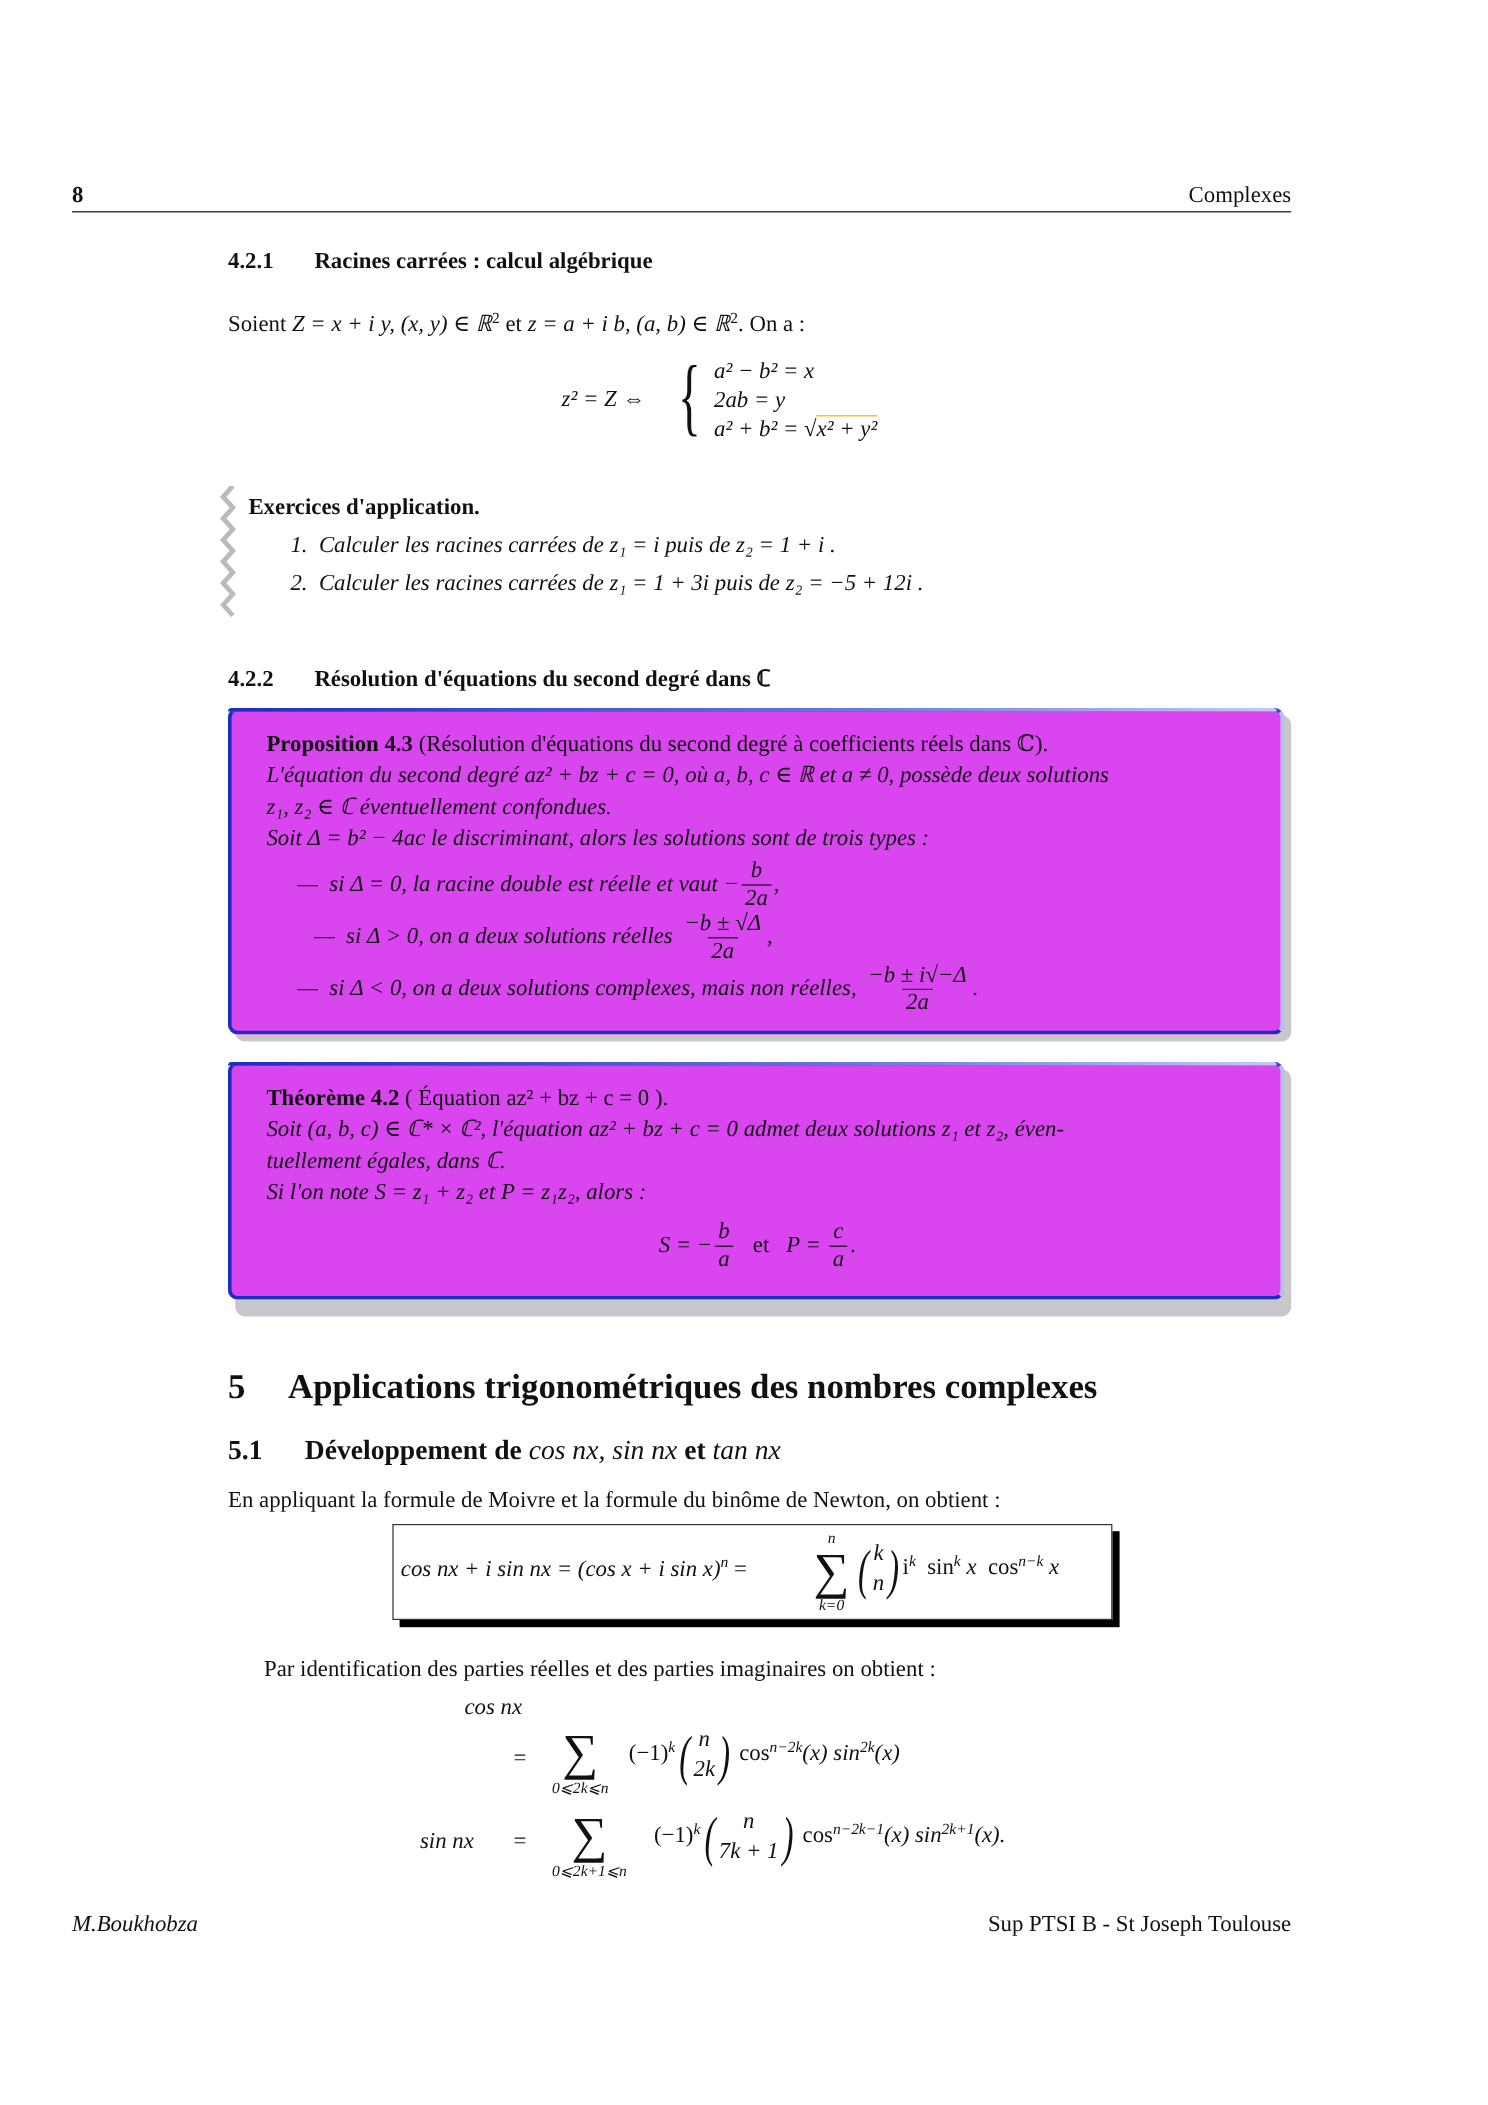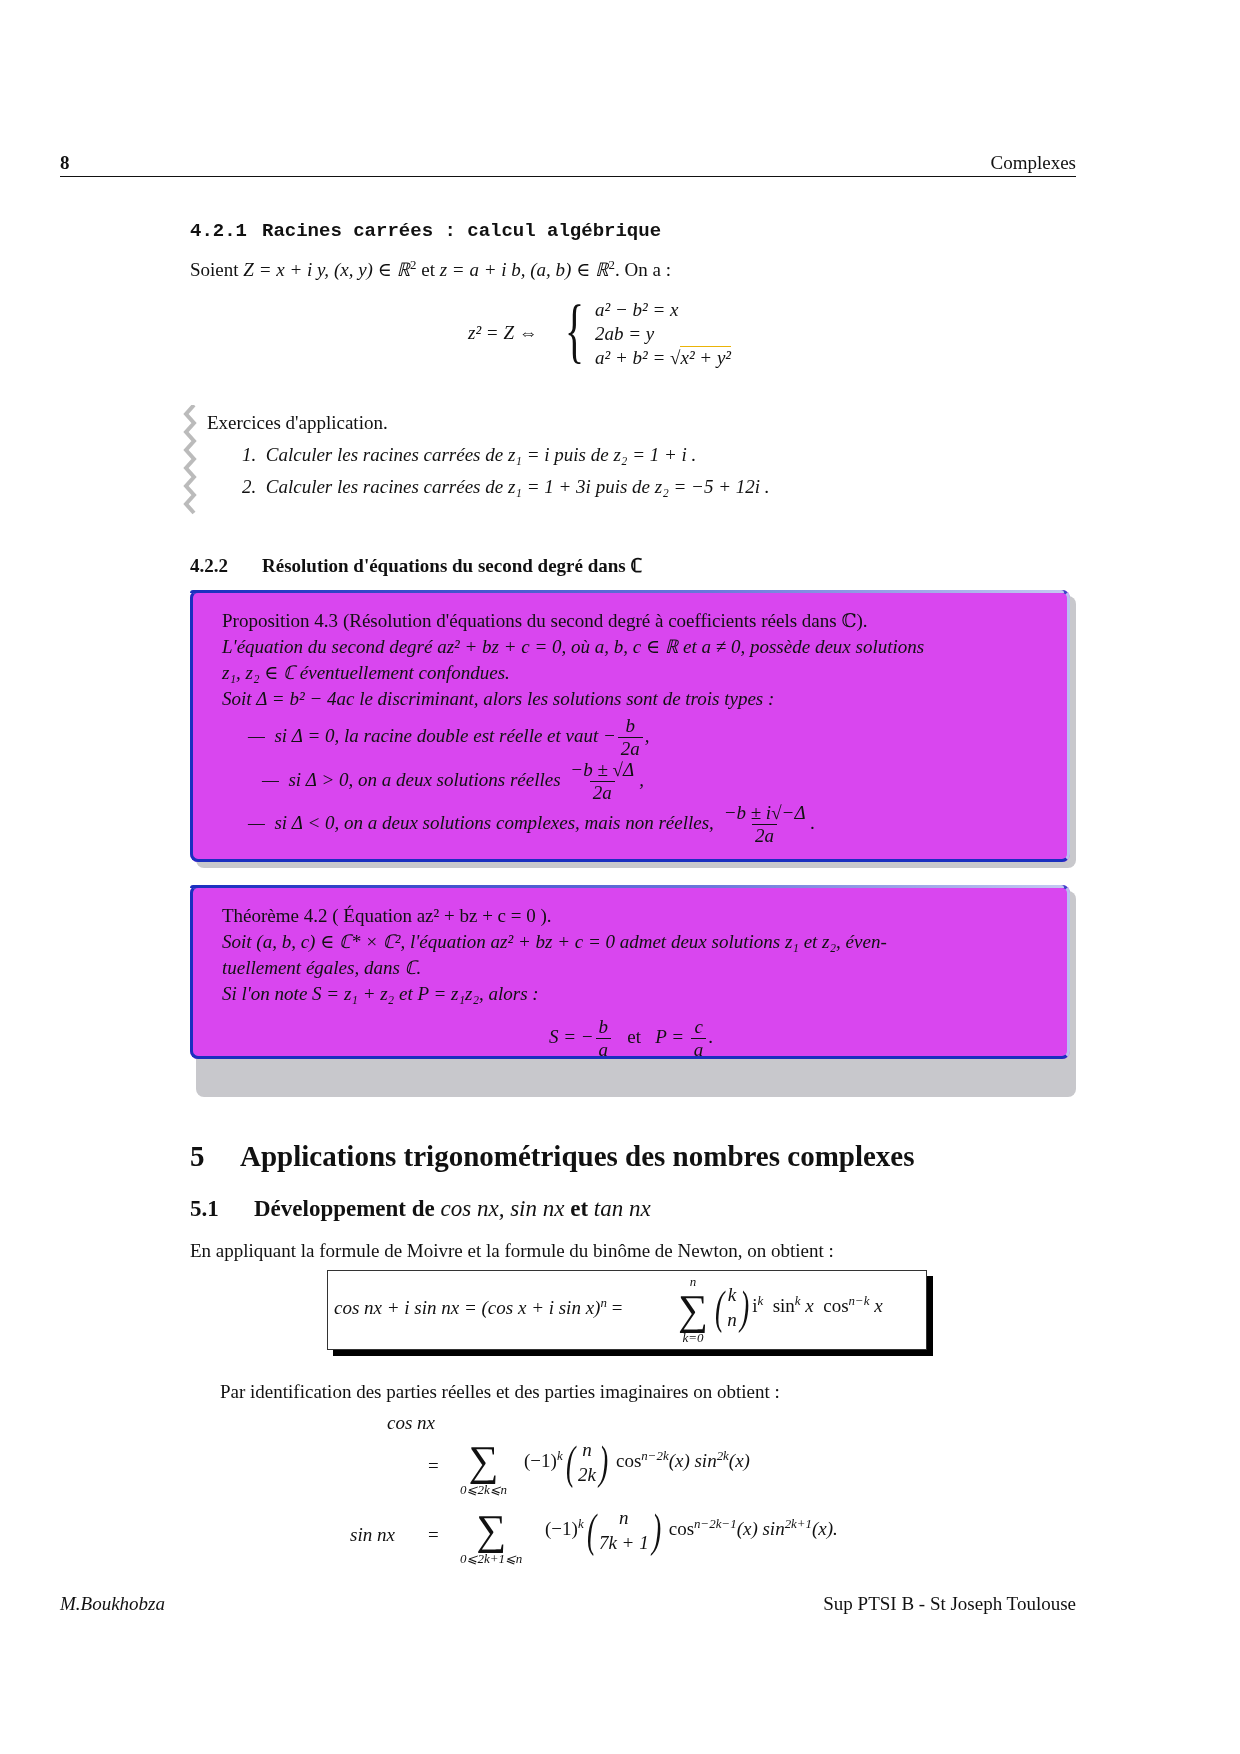--- a/index.html
+++ b/index.html
@@ -1,20 +1,20 @@
 <!DOCTYPE html>
 <html><head>
 <meta charset="utf-8">
 <style>
   html, body { margin:0; padding:0; background:#fff; }
   body { width:1240px; height:1754px; position:relative; overflow:hidden;
          font-family:"Liberation Serif","DejaVu Serif",serif; color:#111; font-size:19px; }
   .abs { position:absolute; }
   .m { font-style:italic; }
-  .b { font-weight:normal; }
+  .b { font-weight:bold; }
   sup { font-size:0.68em; vertical-align:0.55em; line-height:0; }
 
   .header { left:60px; top:152px; width:1016px; height:24px; border-bottom:1.5px solid #111; }
   .header .pg { position:absolute; left:0; top:0; font-weight:bold; font-size:19px; }
   .header .ttl { position:absolute; right:0; top:0; font-weight:normal; font-size:19px; }
 
   .h3 { font-weight:bold; font-size:19px; }
   .h3 .num { display:inline-block; width:72px; }
 
   .frac { display:inline-flex; flex-direction:column; align-items:center; vertical-align:middle; margin:0 2px; }
@@ -51,21 +51,21 @@
   .footer-r { right:164px; top:1593px; font-size:19px; }
 </style>
 </head>
 <body>
 
 <div class="abs header">
   <span class="pg">8</span>
   <span class="ttl">Complexes</span>
 </div>
 
-<div class="abs h3" style="left:190px; top:220px;font-family:Liberation Mono, monospace;">
+<div class="abs h3" style="left:190px; top:207px;">
   <span class="num">4.2.1</span><span>Racines carrées : calcul algébrique</span>
 </div>
 
 <div class="abs" style="left:190px; top:256px;">
   <span>Soient</span>
   <span class="m">Z = x + i y,</span>
   <span class="m">(x, y) ∈ ℝ</span><sup>2</sup>
   <span>et</span>
   <span class="m">z = a + i b,</span>
   <span class="m">(a, b) ∈ ℝ</span><sup>2</sup><span>. On a :</span>
@@ -119,21 +119,21 @@
     <div class="it" style="margin-left:26px;">
       <span>—</span>&nbsp; <span>si Δ &lt; 0, on a deux solutions complexes, mais non réelles,</span> <span class="frac">
           <span class="n">−b ± i√−Δ</span>
           <span class="d">2a</span>
         </span><span>.</span>
     </div>
   </div>
 </div>
 
 <div class="thm-shadow" style="left:196px; top:891px; width:880px; height:206px;"></div>
-<div class="abs thm" style="top:885px; height:174px;">
+<div class="abs thm" style="top:885px; height:198px;">
   <div class="thm-top-grad"></div>
   <div class="thm-inner">
     <div><span class="b">Théorème 4.2</span> <span>( Équation az² + bz + c = 0 ).</span></div>
     <div class="it">Soit (a, b, c) ∈ ℂ* × ℂ², l'équation az² + bz + c = 0 admet deux solutions z₁ et z₂, éven-</div>
     <div class="it">tuellement égales, dans ℂ.</div>
     <div class="it">Si l'on note S = z₁ + z₂ et P = z₁z₂, alors :</div>
     <div style="text-align:center; margin-top:10px;">
       <span class="m">S = −</span><span class="frac m">
           <span class="n">b</span>
           <span class="d">a</span>

